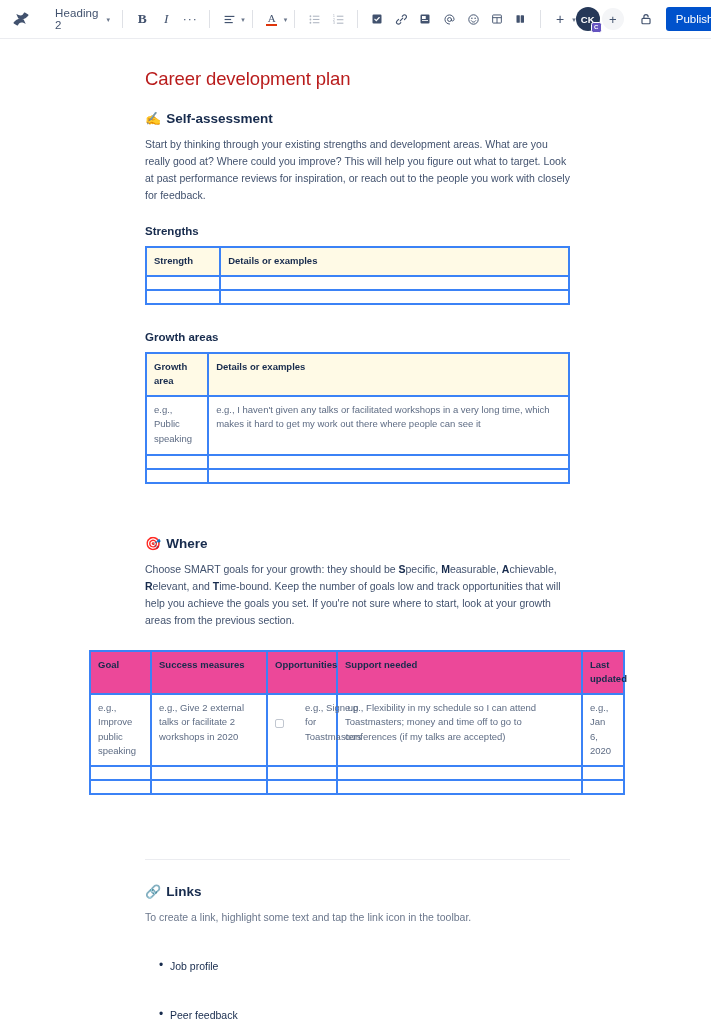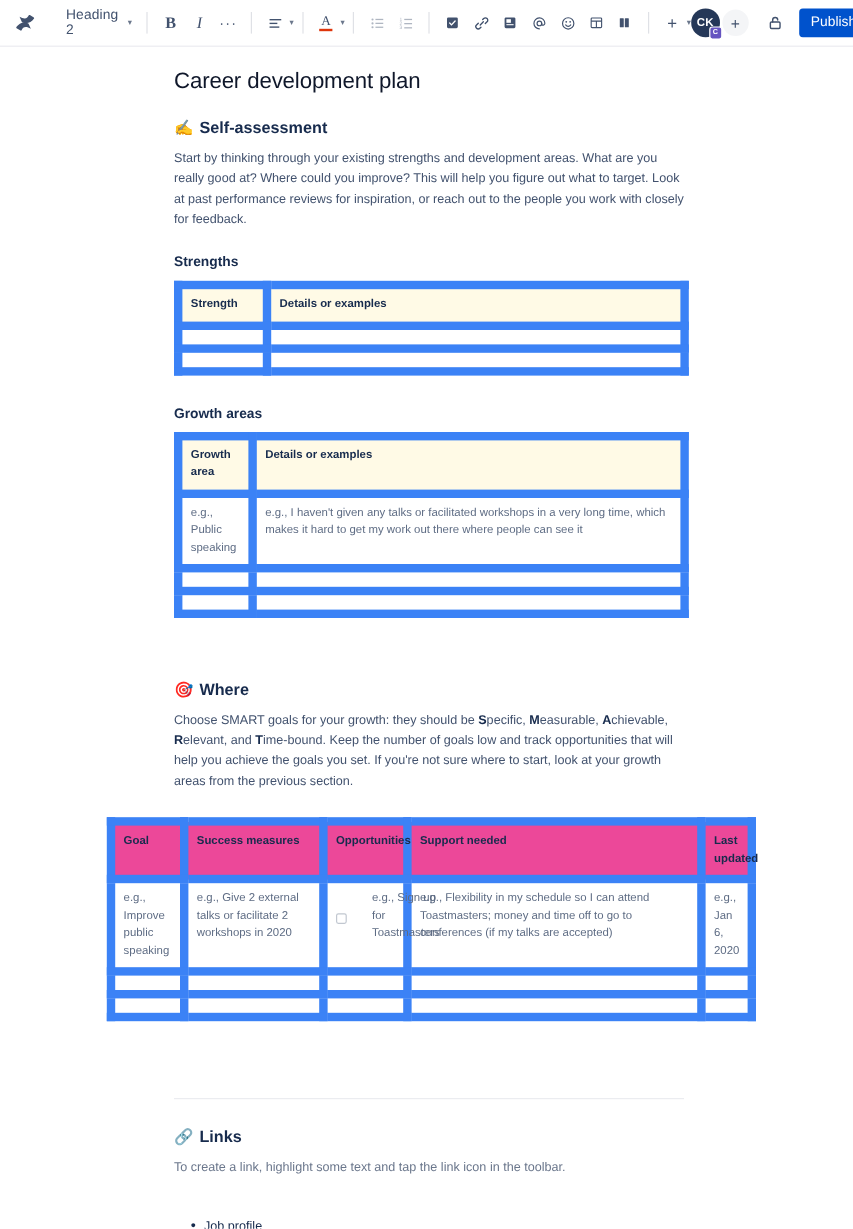--- a/index.html
+++ b/index.html
@@ -75,22 +75,22 @@
     border:none; border-radius:3px; cursor:pointer;
     display:flex; align-items:center;
     font-family:"Liberation Sans", sans-serif;
   }
 
   
   .doc { padding-top: 17px; }
   .content { width: 425px; margin-left: 145px; }
 
   h1.doc-title {
-    font-size: 18.5px; font-weight: 500; color:#0f172a;
-    margin: 0 0 21px 0; letter-spacing: -.1px;
+    font-size: 18.5px; font-weight: 500; color:#b91c1c;
+    margin: 12px 0 21px 0; letter-spacing: -.1px;
   }
   h2.sec {
     font-size: 13.5px; font-weight: bold; color:#172B4D;
     margin: 0 0 10px 0; display:flex; align-items:center; gap:5px;
   }
   .emoji { font-size: 13px; line-height:1; display:inline-block; }
   h3.sub {
     font-size: 11.5px; font-weight: bold; color:#172B4D;
     margin: 0 0 9px 0;
   }
@@ -100,21 +100,21 @@
   }
   p.body b { color:#172B4D; font-weight:bold; }
   p.hint { font-size: 10.5px; line-height: 17px; color:#6B778C; margin: 0 0 8px 0; }
 
   
   table.doc-table {
     border-collapse: collapse; width: 100%;
     margin: 0 0 26px 0; table-layout: fixed;
   }
   table.doc-table td, table.doc-table th {
-    border: 7px solid #3b82f6;
+    border: 2px solid #3b82f6;
     padding: 6px 8px 6px 7px;
     font-size: 9.5px; line-height: 14.5px;
     vertical-align: top; text-align:left;
   }
   table.doc-table th { font-weight: bold; color:#172B4D; }
   table.doc-table td { color:#5E6C84; font-weight:normal; }
   .hdr-yellow th { background:#FFFAE6; }
   .hdr-pink th { background:#ec4899; }
 
   .t-strengths { width: 422px; }

